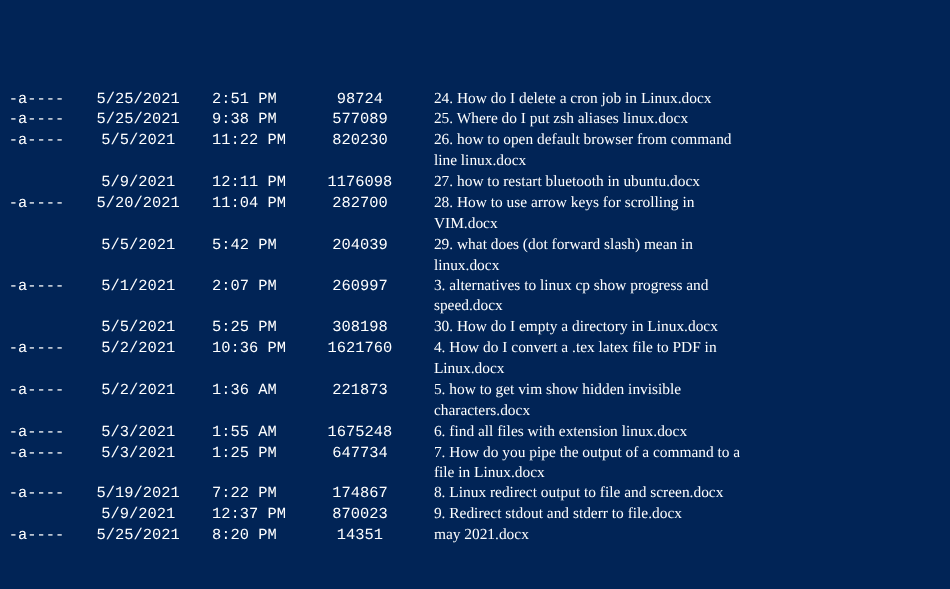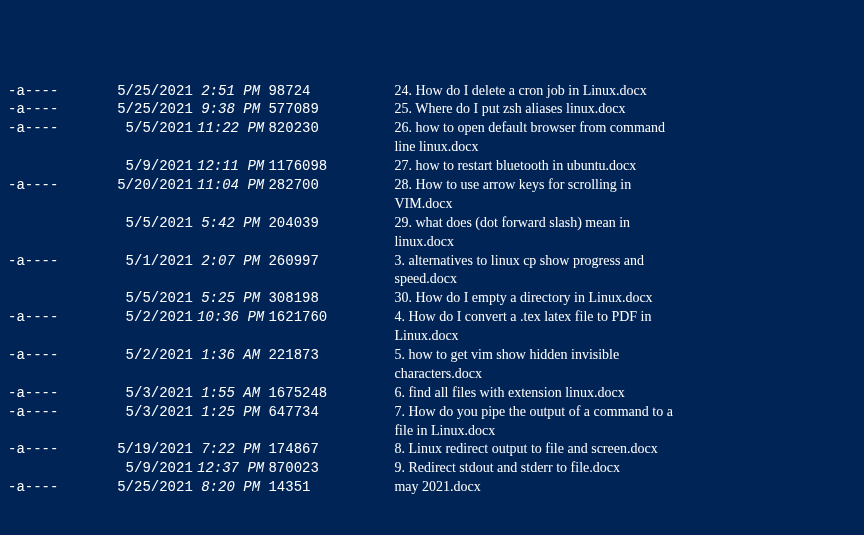--- a/index.html
+++ b/index.html
@@ -10,23 +10,23 @@
       font-size: 14px;
       line-height: 1.35;
       padding: 6px 8px;
       width: 864px;
       height: 535px;
       overflow: hidden;
       white-space: pre;
     }
     .row { display: block; }
     .mode { display: inline-block; width: 6ch; }
-    .date { display: inline-block; width: 16ch; text-align: right; }
-    .time { display: inline-block; width: 9ch; text-align: center; font-style: italic; }
-    .size { display: inline-block; width: 14ch; text-align: left; }
+    .date { display: inline-block; width: 16ch; text-align: center; }
+    .time { display: inline-block; width: 9ch; text-align: left; }
+    .size { display: inline-block; width: 14ch; text-align: center; }
     .name { display: inline; font-family: Liberation Serif, serif; }
     .name-indent { display: inline-block; width: 46ch; }
     .blank { height: 1.35em; }
   </style>
 </head>
 <body>
 
 
 
 <div id="listing"><div class="row"><span class="mode">-a----</span><span class="date">5/25/2021</span><span class="time">2:51 PM</span><span class="size">98724</span> <span class="name">24. How do I delete a cron job in Linux.docx</span></div><div class="row"><span class="mode">-a----</span><span class="date">5/25/2021</span><span class="time">9:38 PM</span><span class="size">577089</span> <span class="name">25. Where do I put zsh aliases linux.docx</span></div><div class="row"><span class="mode">-a----</span><span class="date">5/5/2021</span><span class="time">11:22 PM</span><span class="size">820230</span> <span class="name">26. how to open default browser from command</span></div><div class="row"><span class="name-indent"></span><span class="name">line linux.docx</span></div><div class="row"><span class="mode"></span><span class="date">5/9/2021</span><span class="time">12:11 PM</span><span class="size">1176098</span> <span class="name">27. how to restart bluetooth in ubuntu.docx</span></div><div class="row"><span class="mode">-a----</span><span class="date">5/20/2021</span><span class="time">11:04 PM</span><span class="size">282700</span> <span class="name">28. How to use arrow keys for scrolling in</span></div><div class="row"><span class="name-indent"></span><span class="name">VIM.docx</span></div><div class="row"><span class="mode"></span><span class="date">5/5/2021</span><span class="time">5:42 PM</span><span class="size">204039</span> <span class="name">29. what does (dot forward slash) mean in</span></div><div class="row"><span class="name-indent"></span><span class="name">linux.docx</span></div><div class="row"><span class="mode">-a----</span><span class="date">5/1/2021</span><span class="time">2:07 PM</span><span class="size">260997</span> <span class="name">3. alternatives to linux cp show progress and</span></div><div class="row"><span class="name-indent"></span><span class="name">speed.docx</span></div><div class="row"><span class="mode"></span><span class="date">5/5/2021</span><span class="time">5:25 PM</span><span class="size">308198</span> <span class="name">30. How do I empty a directory in Linux.docx</span></div><div class="row"><span class="mode">-a----</span><span class="date">5/2/2021</span><span class="time">10:36 PM</span><span class="size">1621760</span> <span class="name">4. How do I convert a .tex latex file to PDF in</span></div><div class="row"><span class="name-indent"></span><span class="name">Linux.docx</span></div><div class="row"><span class="mode">-a----</span><span class="date">5/2/2021</span><span class="time">1:36 AM</span><span class="size">221873</span> <span class="name">5. how to get vim show hidden invisible</span></div><div class="row"><span class="name-indent"></span><span class="name">characters.docx</span></div><div class="row"><span class="mode">-a----</span><span class="date">5/3/2021</span><span class="time">1:55 AM</span><span class="size">1675248</span> <span class="name">6. find all files with extension linux.docx</span></div><div class="row"><span class="mode">-a----</span><span class="date">5/3/2021</span><span class="time">1:25 PM</span><span class="size">647734</span> <span class="name">7. How do you pipe the output of a command to a</span></div><div class="row"><span class="name-indent"></span><span class="name">file in Linux.docx</span></div><div class="row"><span class="mode">-a----</span><span class="date">5/19/2021</span><span class="time">7:22 PM</span><span class="size">174867</span> <span class="name">8. Linux redirect output to file and screen.docx</span></div><div class="row"><span class="mode"></span><span class="date">5/9/2021</span><span class="time">12:37 PM</span><span class="size">870023</span> <span class="name">9. Redirect stdout and stderr to file.docx</span></div><div class="row"><span class="mode">-a----</span><span class="date">5/25/2021</span><span class="time">8:20 PM</span><span class="size">14351</span> <span class="name">may 2021.docx</span></div></div>

